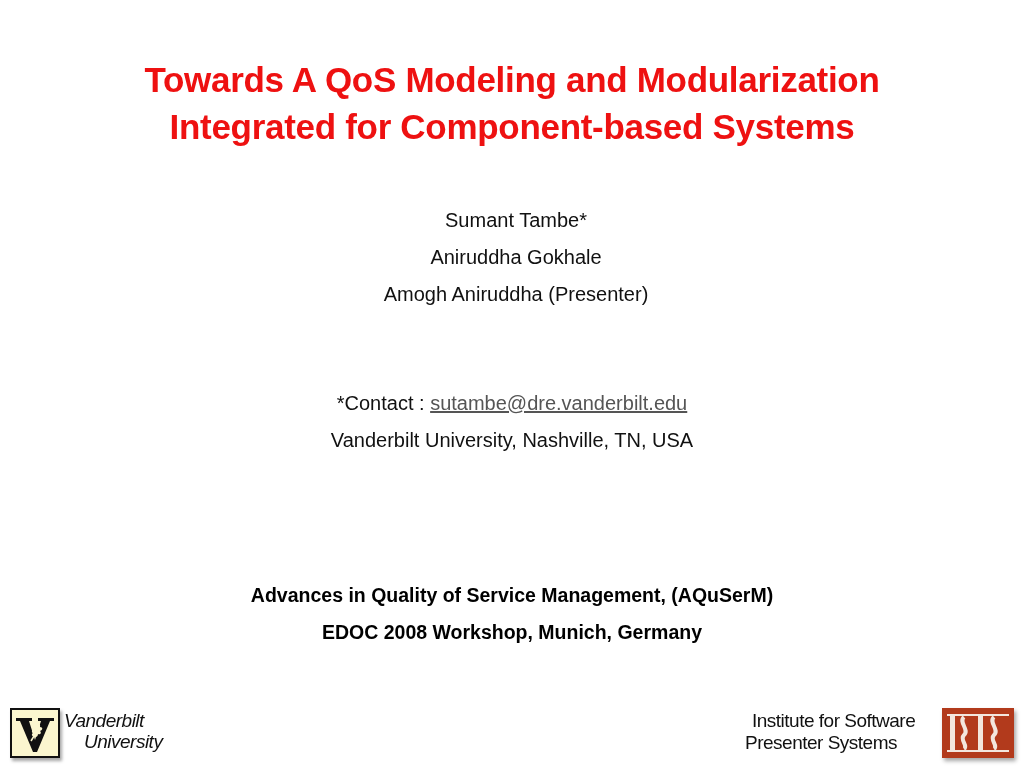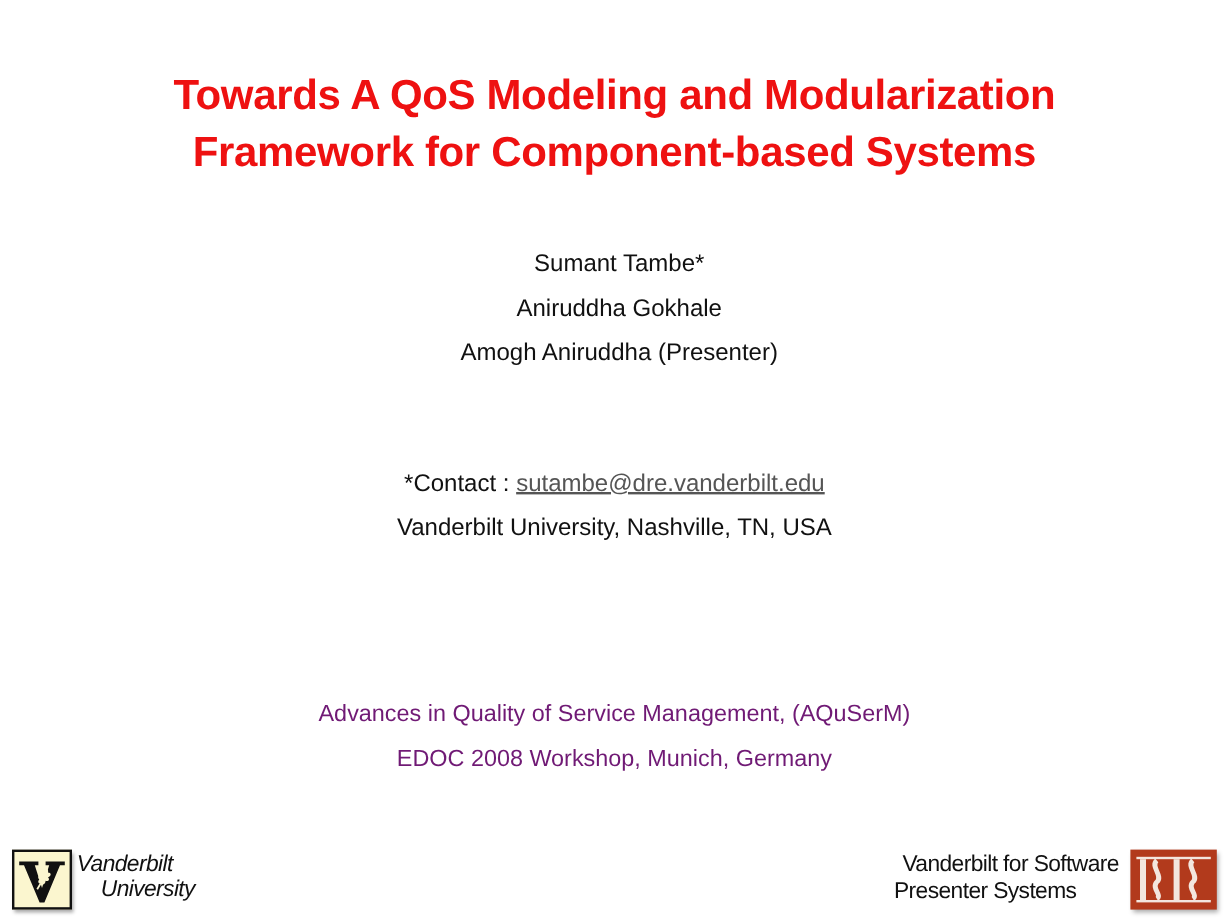--- a/index.html
+++ b/index.html
@@ -18,21 +18,21 @@
       color: #111111; font-size: 20px; line-height: 37px;
     }
     .authors div { white-space: nowrap; }
     .affil {
       position: absolute; left: 0; top: 385px; width: 1024px; text-align: center;
       color: #111111; font-size: 20px; line-height: 37px;
     }
     .affil a { color: #555555; text-decoration: underline; }
     .venue {
       position: absolute; left: 0; top: 577px; width: 1024px; text-align: center;
-      color: #701a75; font-weight: normal; font-size: 19.5px; line-height: 37px;
+      color: #000000; font-weight: bold; font-size: 19.5px; line-height: 37px;
     }
     .venue div { white-space: nowrap; }
 
     .vu-logo { position: absolute; left: 10px; top: 708px; width: 175px; height: 52px; }
     .vu-box {
       position: absolute; left: 0; top: 0; width: 46px; height: 46px;
       background: #fbf6cf; border: 2px solid #111; box-shadow: 2px 3px 3px rgba(0,0,0,0.35);
     }
     .vu-text { position: absolute; left: 54px; top: 2px; font-size: 19px; line-height: 21px; color: #111; letter-spacing: -0.5px; font-style: italic; }
     .vu-text .l2 { padding-left: 20px; }
@@ -43,21 +43,21 @@
     .isis-box {
       position: absolute; left: 197px; top: 0; width: 72px; height: 50px;
       background: #b23a1c; box-shadow: 2px 3px 4px rgba(0,0,0,0.35);
     }
   </style>
 </head>
 <body>
 
 <div class="title">
   <div>Towards A QoS Modeling and Modularization</div>
-  <div>Framework for Component-based Systems</div>
+  <div>Integrated for Component-based Systems</div>
 </div>
 
 <div class="authors">
   <div>Sumant Tambe*</div>
   <div>Aniruddha Gokhale</div>
   <div>Amogh Aniruddha  (Presenter)</div>
 </div>
 
 <div class="affil">
   <div><span>*Contact : </span><a href="mailto:sutambe@dre.vanderbilt.edu">sutambe@dre.vanderbilt.edu</a></div>
@@ -78,21 +78,21 @@
     </svg>
   </div>
   <div class="vu-text">
     <div>Vanderbilt</div>
     <div class="l2">University</div>
   </div>
 </div>
 
 <div class="isis-logo">
   <div class="isis-text">
-    <div class="l1">Vanderbilt for Software</div>
+    <div class="l1">Institute for Software</div>
     <div>Presenter Systems</div>
   </div>
   <div class="isis-box">
     <svg width="72" height="50" viewBox="0 0 72 50">
       <rect x="5" y="6" width="62" height="2" fill="#f3e6de"></rect>
       <rect x="5" y="42" width="62" height="2" fill="#f3e6de"></rect>
       <rect x="8" y="8" width="5" height="34" fill="#f3e6de"></rect>
       <path d="M22,9 C16,14 28,22 22,27 C17,32 27,38 22,41" stroke="#f3e6de" stroke-width="4" fill="none"></path>
       <rect x="36" y="8" width="5" height="34" fill="#f3e6de"></rect>
       <path d="M52,9 C46,14 58,22 52,27 C47,32 57,38 52,41" stroke="#f3e6de" stroke-width="4" fill="none"></path>

